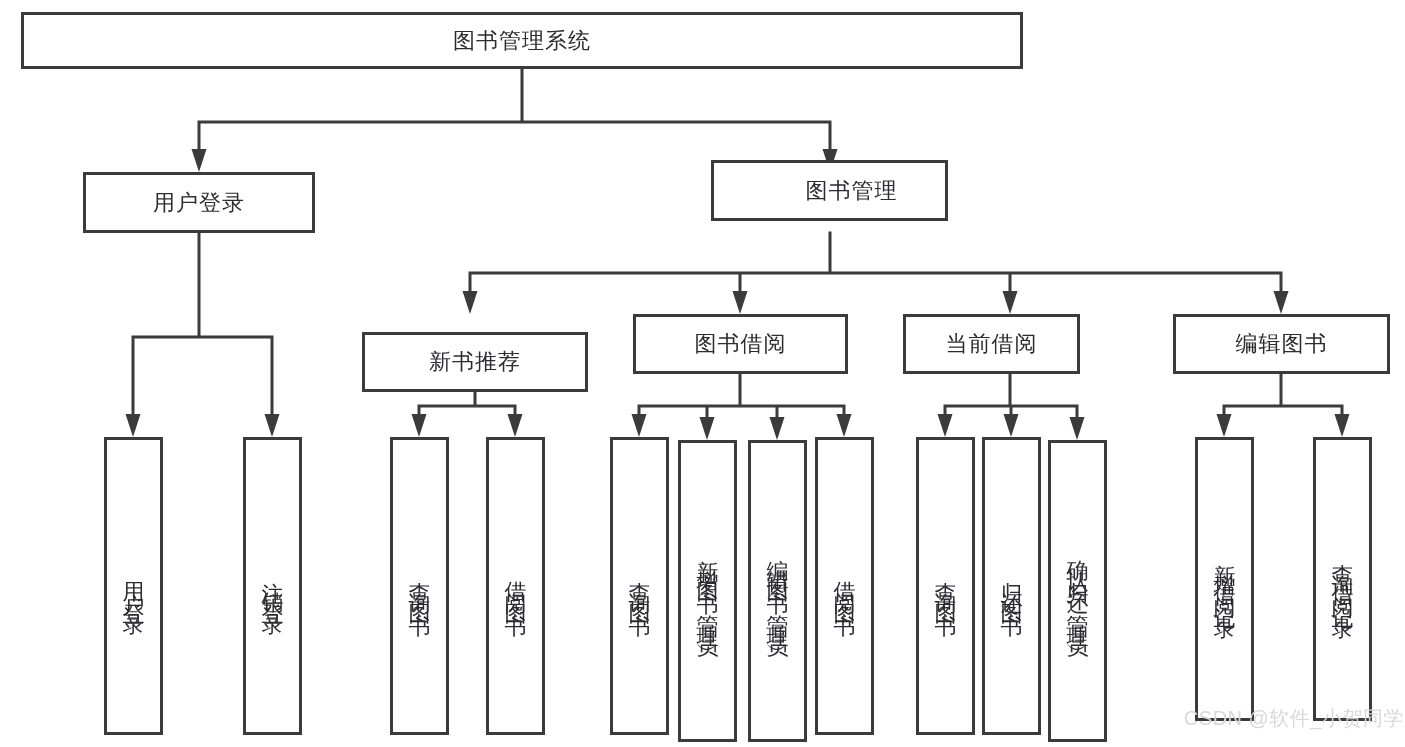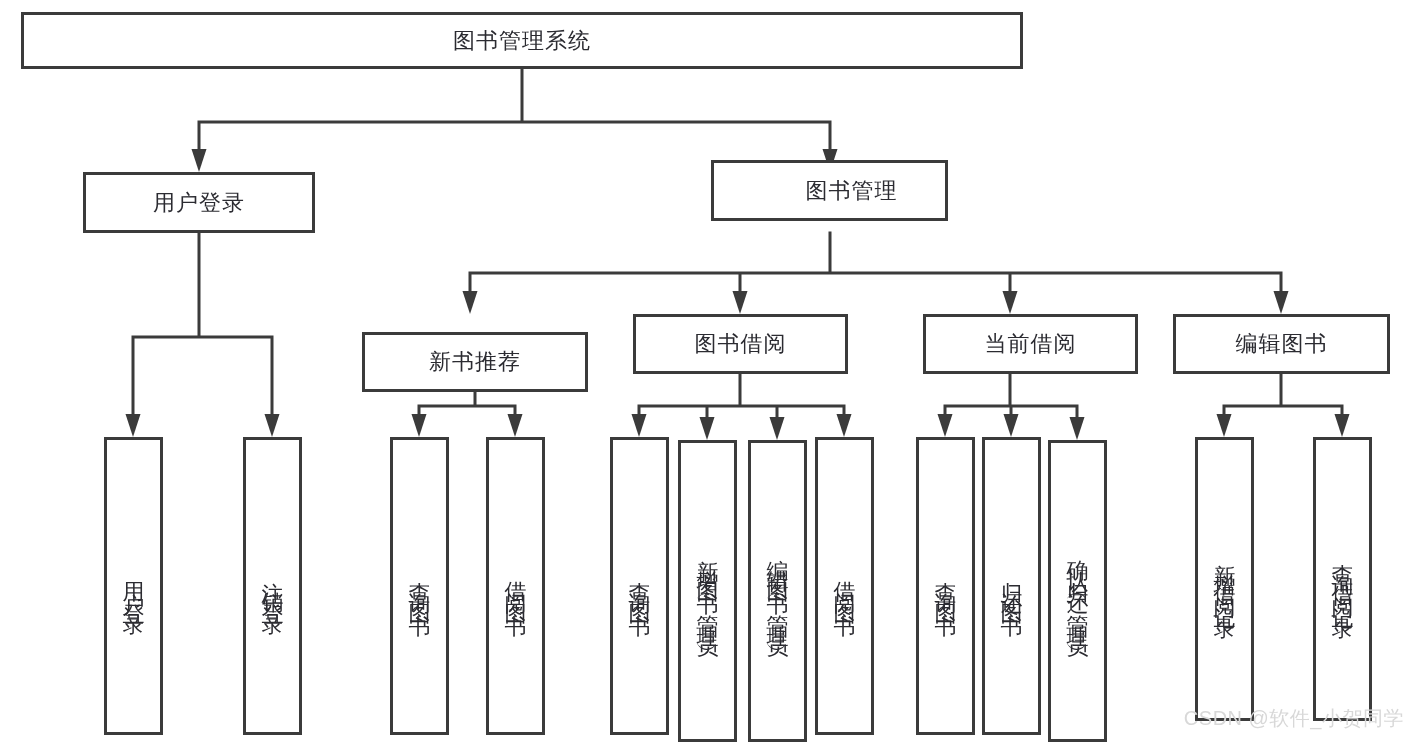--- a/index.html
+++ b/index.html
@@ -109,21 +109,21 @@
     </g>
   </svg>
 
   <div class="node h-node" style="left:21px;top:12px;width:1002px;height:57px;">图书管理系统</div>
 
   <div class="node h-node" style="left:83px;top:172px;width:232px;height:61px;">用户登录</div>
   <div class="node h-node" style="left:711px;top:160px;width:237px;height:61px;padding-left:44px;">图书管理</div>
 
   <div class="node h-node" style="left:362px;top:332px;width:226px;height:60px;">新书推荐</div>
   <div class="node h-node" style="left:633px;top:314px;width:215px;height:60px;">图书借阅</div>
-  <div class="node h-node" style="left:903px;top:314px;width:215px;height:60px;margin-left:20px;">当前借阅</div>
+  <div class="node h-node" style="left:903px;top:314px;width:177px;height:60px;">当前借阅</div>
   <div class="node h-node" style="left:1173px;top:314px;width:217px;height:60px;">编辑图书</div>
 
   <div class="node v-node" style="left:104px;top:437px;width:59px;height:298px;">
     <span class="v-text">用户登录</span>
   </div>
   <div class="node v-node" style="left:243px;top:437px;width:59px;height:298px;">
     <span class="v-text">注销登录</span>
   </div>
 
   <div class="node v-node" style="left:390px;top:437px;width:59px;height:298px;">

